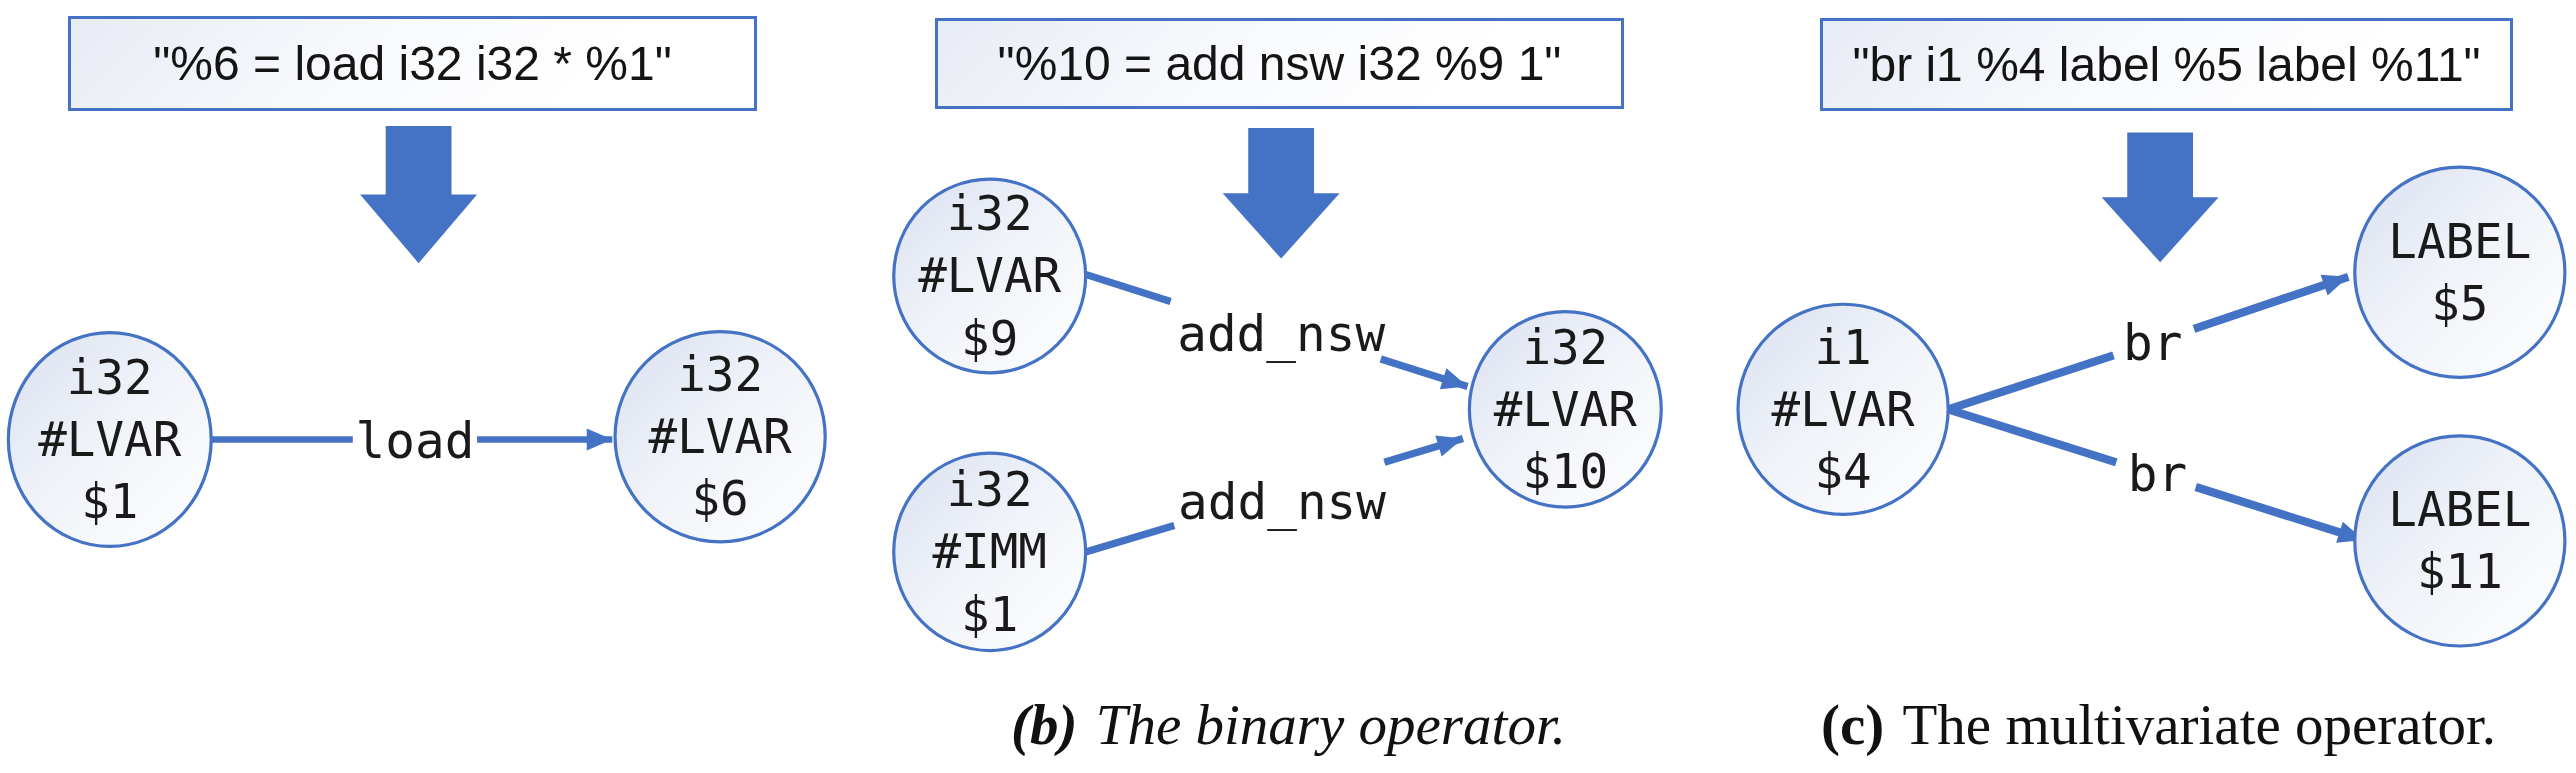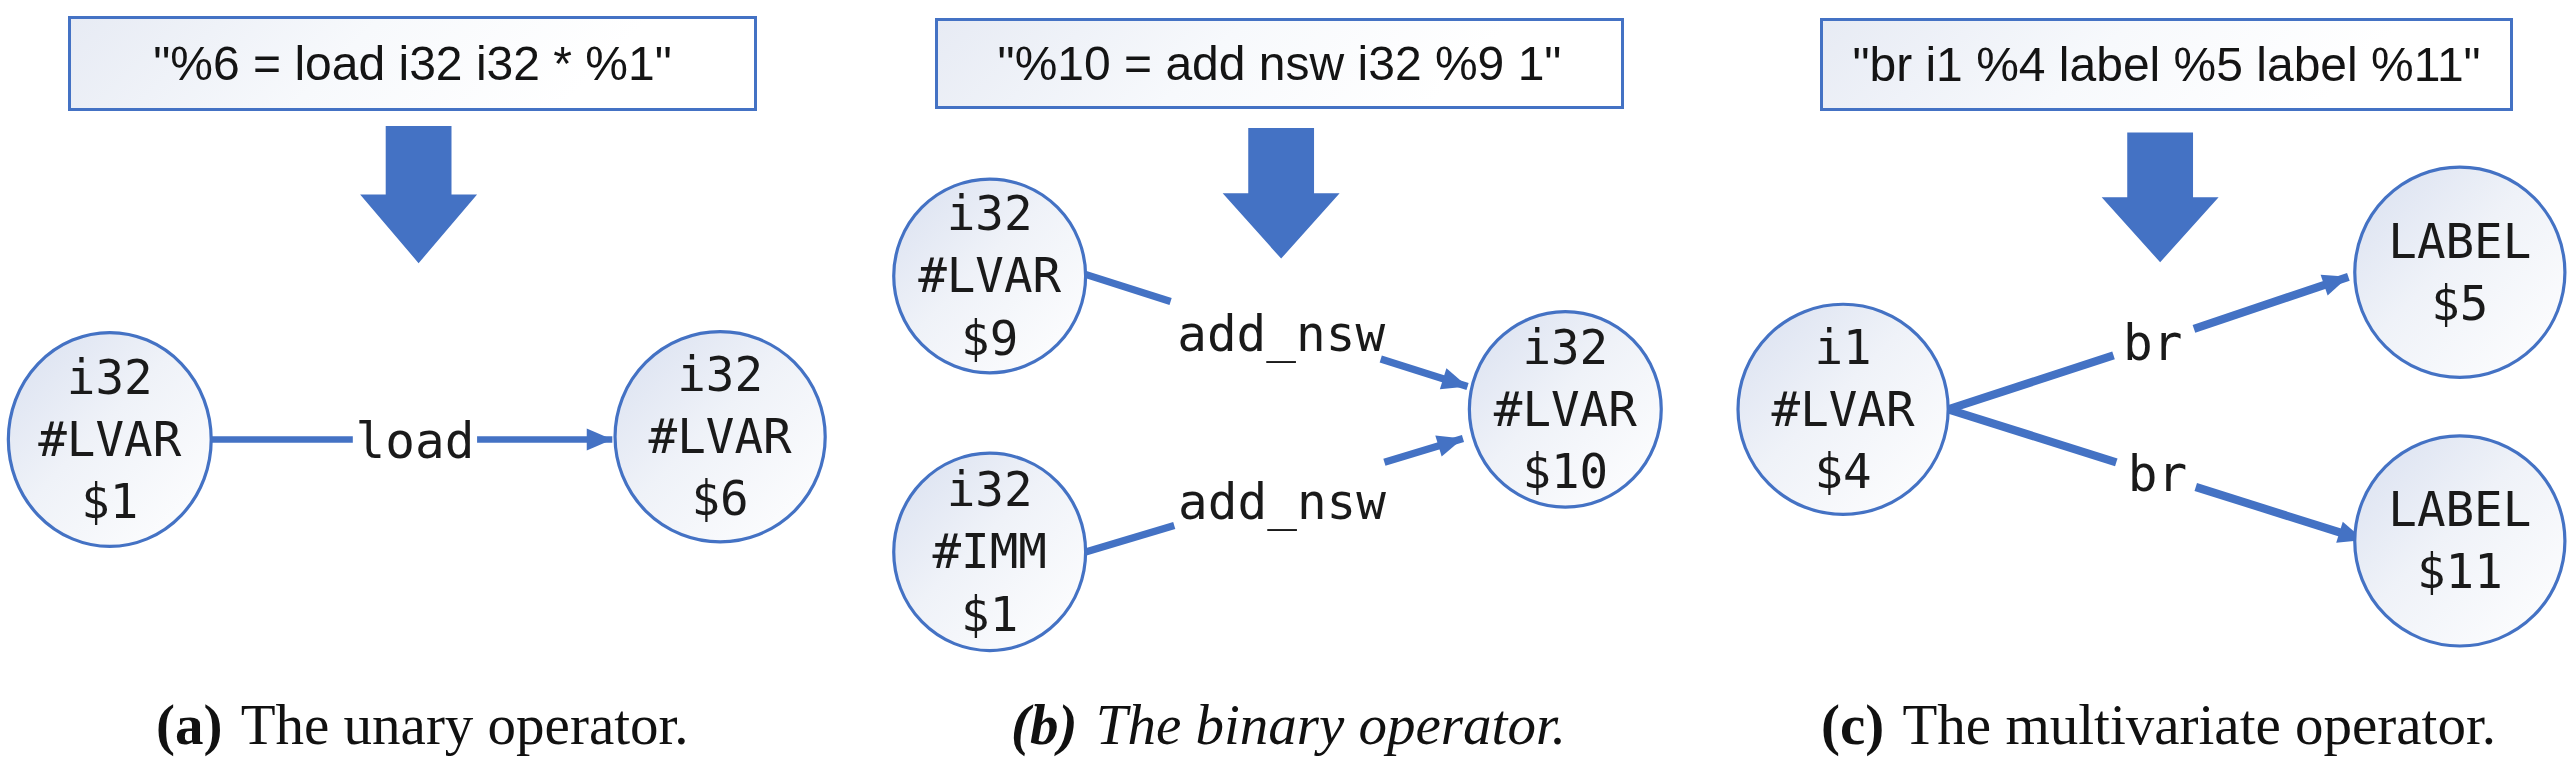--- a/index.html
+++ b/index.html
@@ -133,23 +133,20 @@
           <text x="2692" y="558" text-anchor="middle" dominant-baseline="central" class="node-text">LABEL</text>
           <text x="2692" y="626" text-anchor="middle" dominant-baseline="central" class="node-text">$11</text>
         </g>
       </g>
     </svg>
 
   <div class="code-box" id="box-a" style="left: 68px; top: 16.4px; width: 689px; height: 95px;">"%6 = load i32 i32 * %1"</div>
   <div class="code-box" id="box-b" style="left: 935px; top: 18.3px; width: 689px; height: 91px;">"%10 = add nsw i32 %9 1"</div>
   <div class="code-box" id="box-c" style="left: 1820px; top: 18.3px; width: 693px; height: 93px;">"br i1 %4 label %5 label %11"</div>
 
-  <div class="caption" id="cap-a" style="left: 1.8px; top: 691px; width: 841px;">
-    <span class="cap-label">(a)</span><span class="cap-text">The unary operator.</span>
-  </div>
   <div class="caption" id="cap-b" style="left: 868px; top: 691px; width: 841px; font-style: italic;">
     <span class="cap-label">(b)</span><span class="cap-text">The binary operator.</span>
   </div>
   <div class="caption" id="cap-c" style="left: 1729px; top: 691px; width: 859px;">
     <span class="cap-label">(c)</span><span class="cap-text">The multivariate operator.</span>
   </div>
 </div>
 
 
 </body></html>

